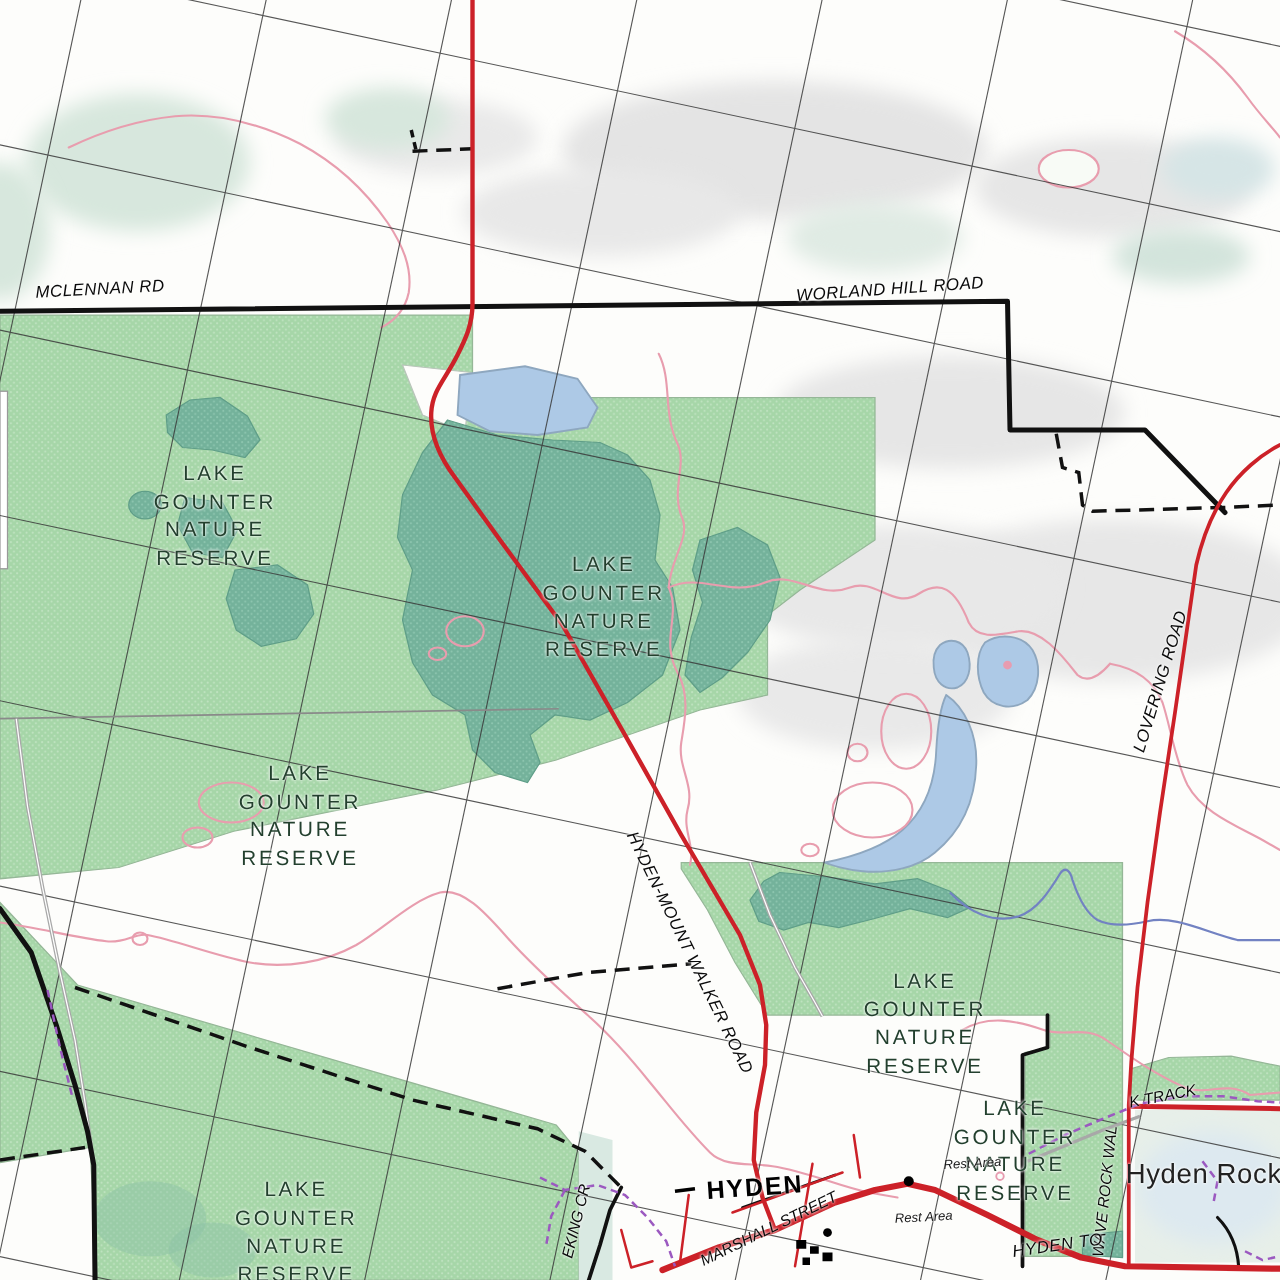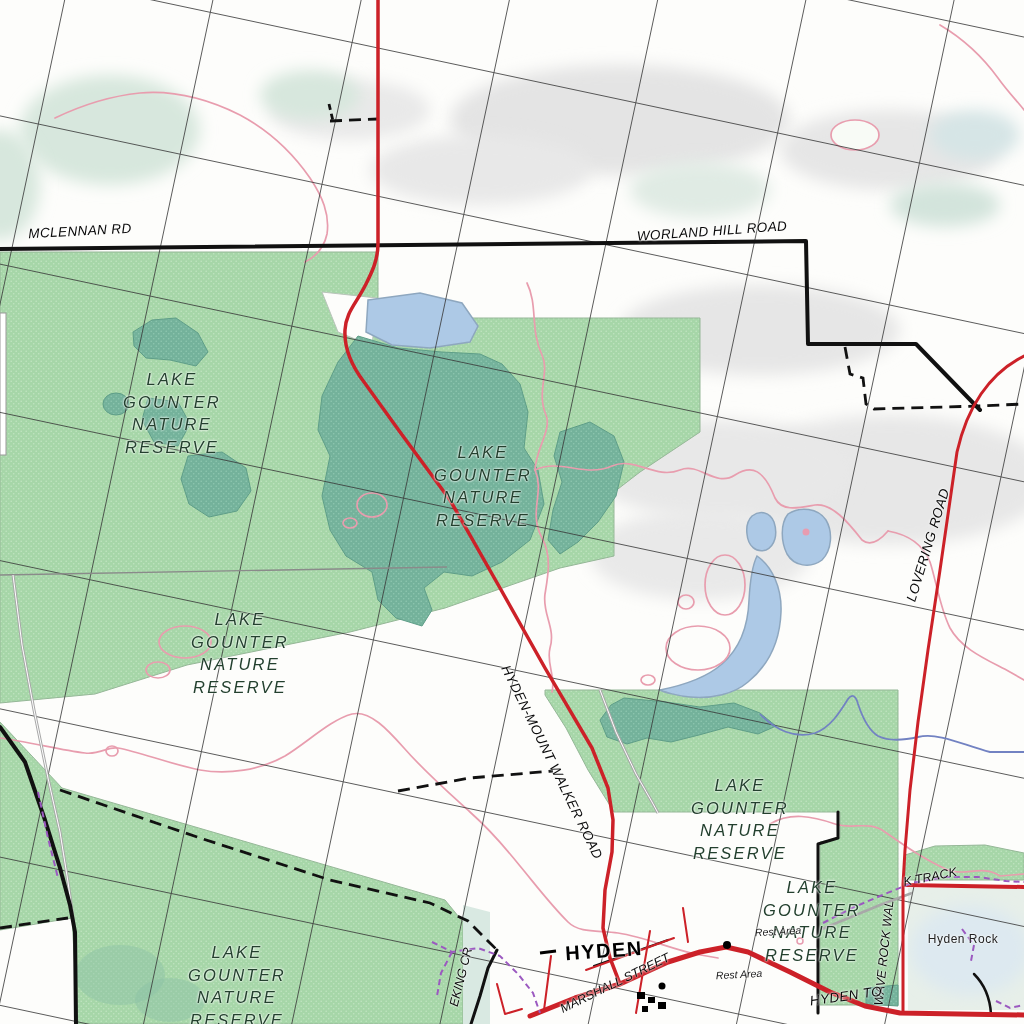--- a/index.html
+++ b/index.html
@@ -2,25 +2,25 @@
 <html><head>
 <meta charset="utf-8">
 <style>
   html,body{margin:0;padding:0;background:#ffffff;}
   .stage{position:relative;width:1024px;height:1024px;overflow:hidden;
          background:#fdfdfb;font-family:"Liberation Sans",sans-serif;}
   .stage svg{position:absolute;left:0;top:0;}
   .lbl{position:absolute;transform-origin:center;white-space:pre-line;text-align:center;
        pointer-events:none;
        text-shadow:0 0 2px #ffffff,0 0 3px #ffffff;}
-  .reserve{font-size:16.5px;line-height:22.5px;letter-spacing:2.2px;color:#23402e;font-style:italic;}
+  .reserve{font-size:16.5px;line-height:22.5px;letter-spacing:2.2px;color:#23402e;}
   .roadlbl{font-size:13.5px;font-style:italic;color:#0a0a0a;letter-spacing:.4px;white-space:nowrap;}
   .roadsm{font-size:12.5px;font-style:italic;color:#0a0a0a;white-space:nowrap;}
   .town{font-size:20px;font-weight:bold;color:#000;letter-spacing:1.5px;white-space:nowrap;}
-  .rock{font-size:12px;color:#222;white-space:nowrap;letter-spacing:.5px;}
+  .rock{font-size:22px;color:#222;white-space:nowrap;letter-spacing:.5px;}
   .rest{font-size:10.5px;font-style:italic;color:#1a1a1a;white-space:nowrap;}
 </style>
 </head>
 <body>
 
 <div class="stage">
 <svg width="1024" height="1024" viewBox="0 0 1024 1024">
   <defs>
     <pattern id="pgreen" width="5" height="5" patternUnits="userSpaceOnUse">
       <rect width="5" height="5" fill="#a6d6a8"></rect>

